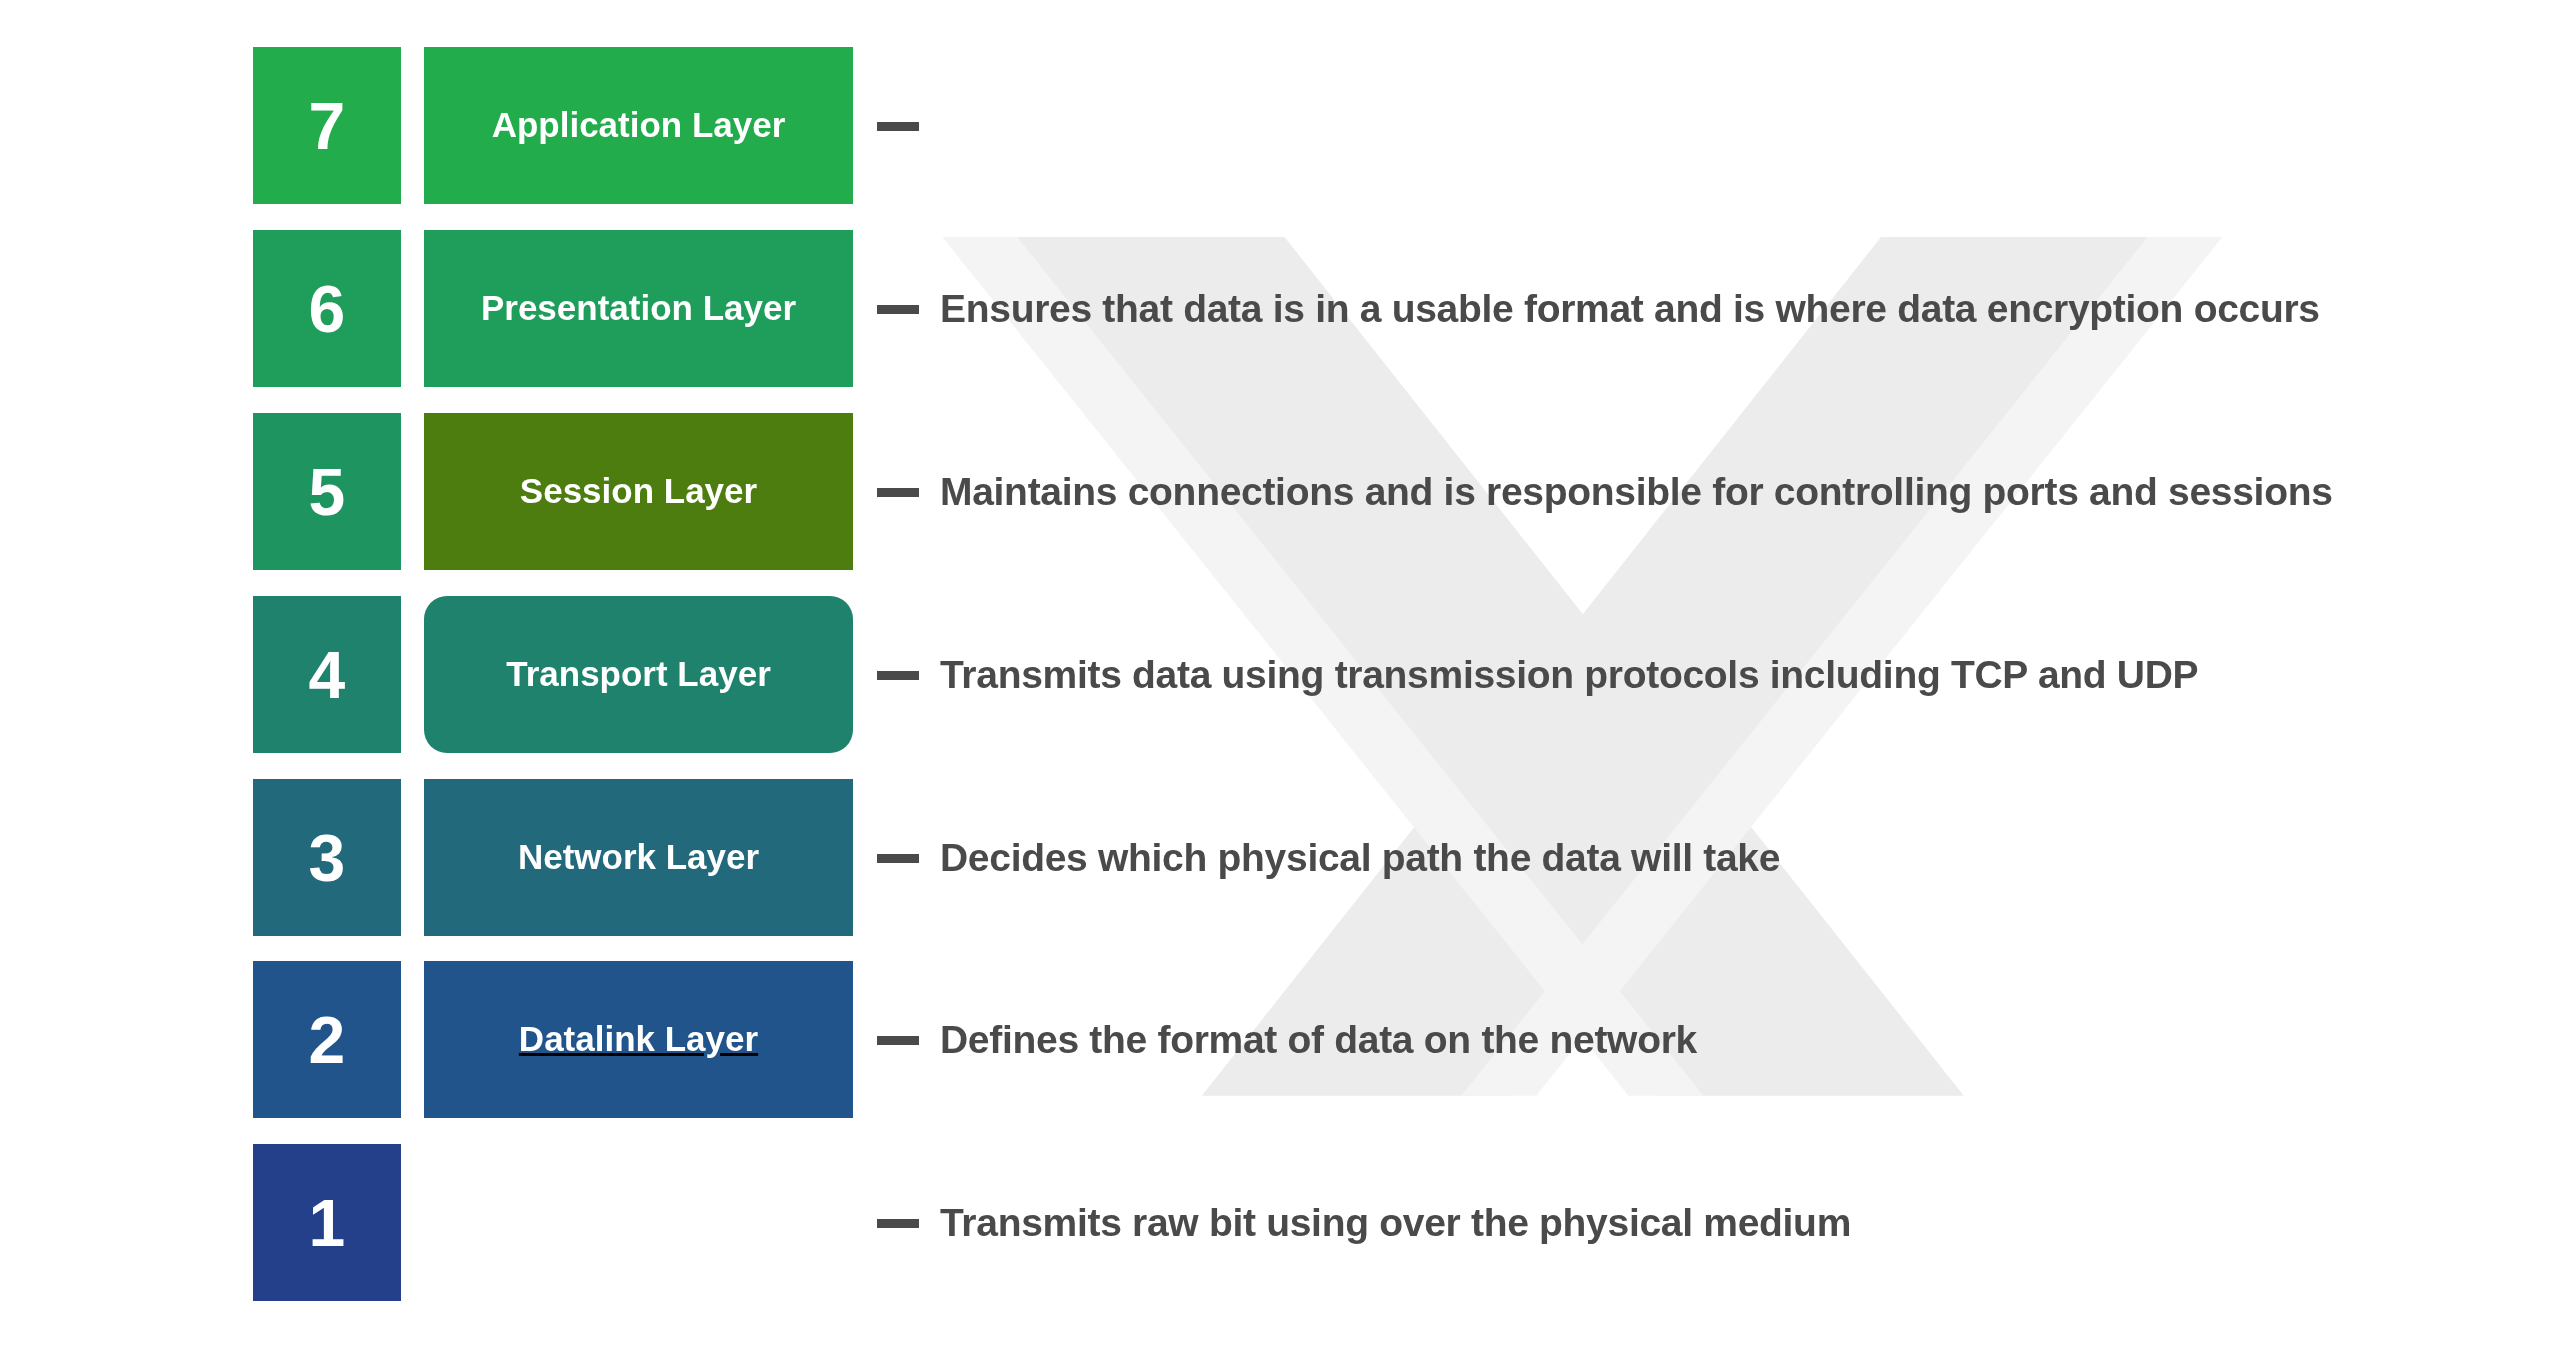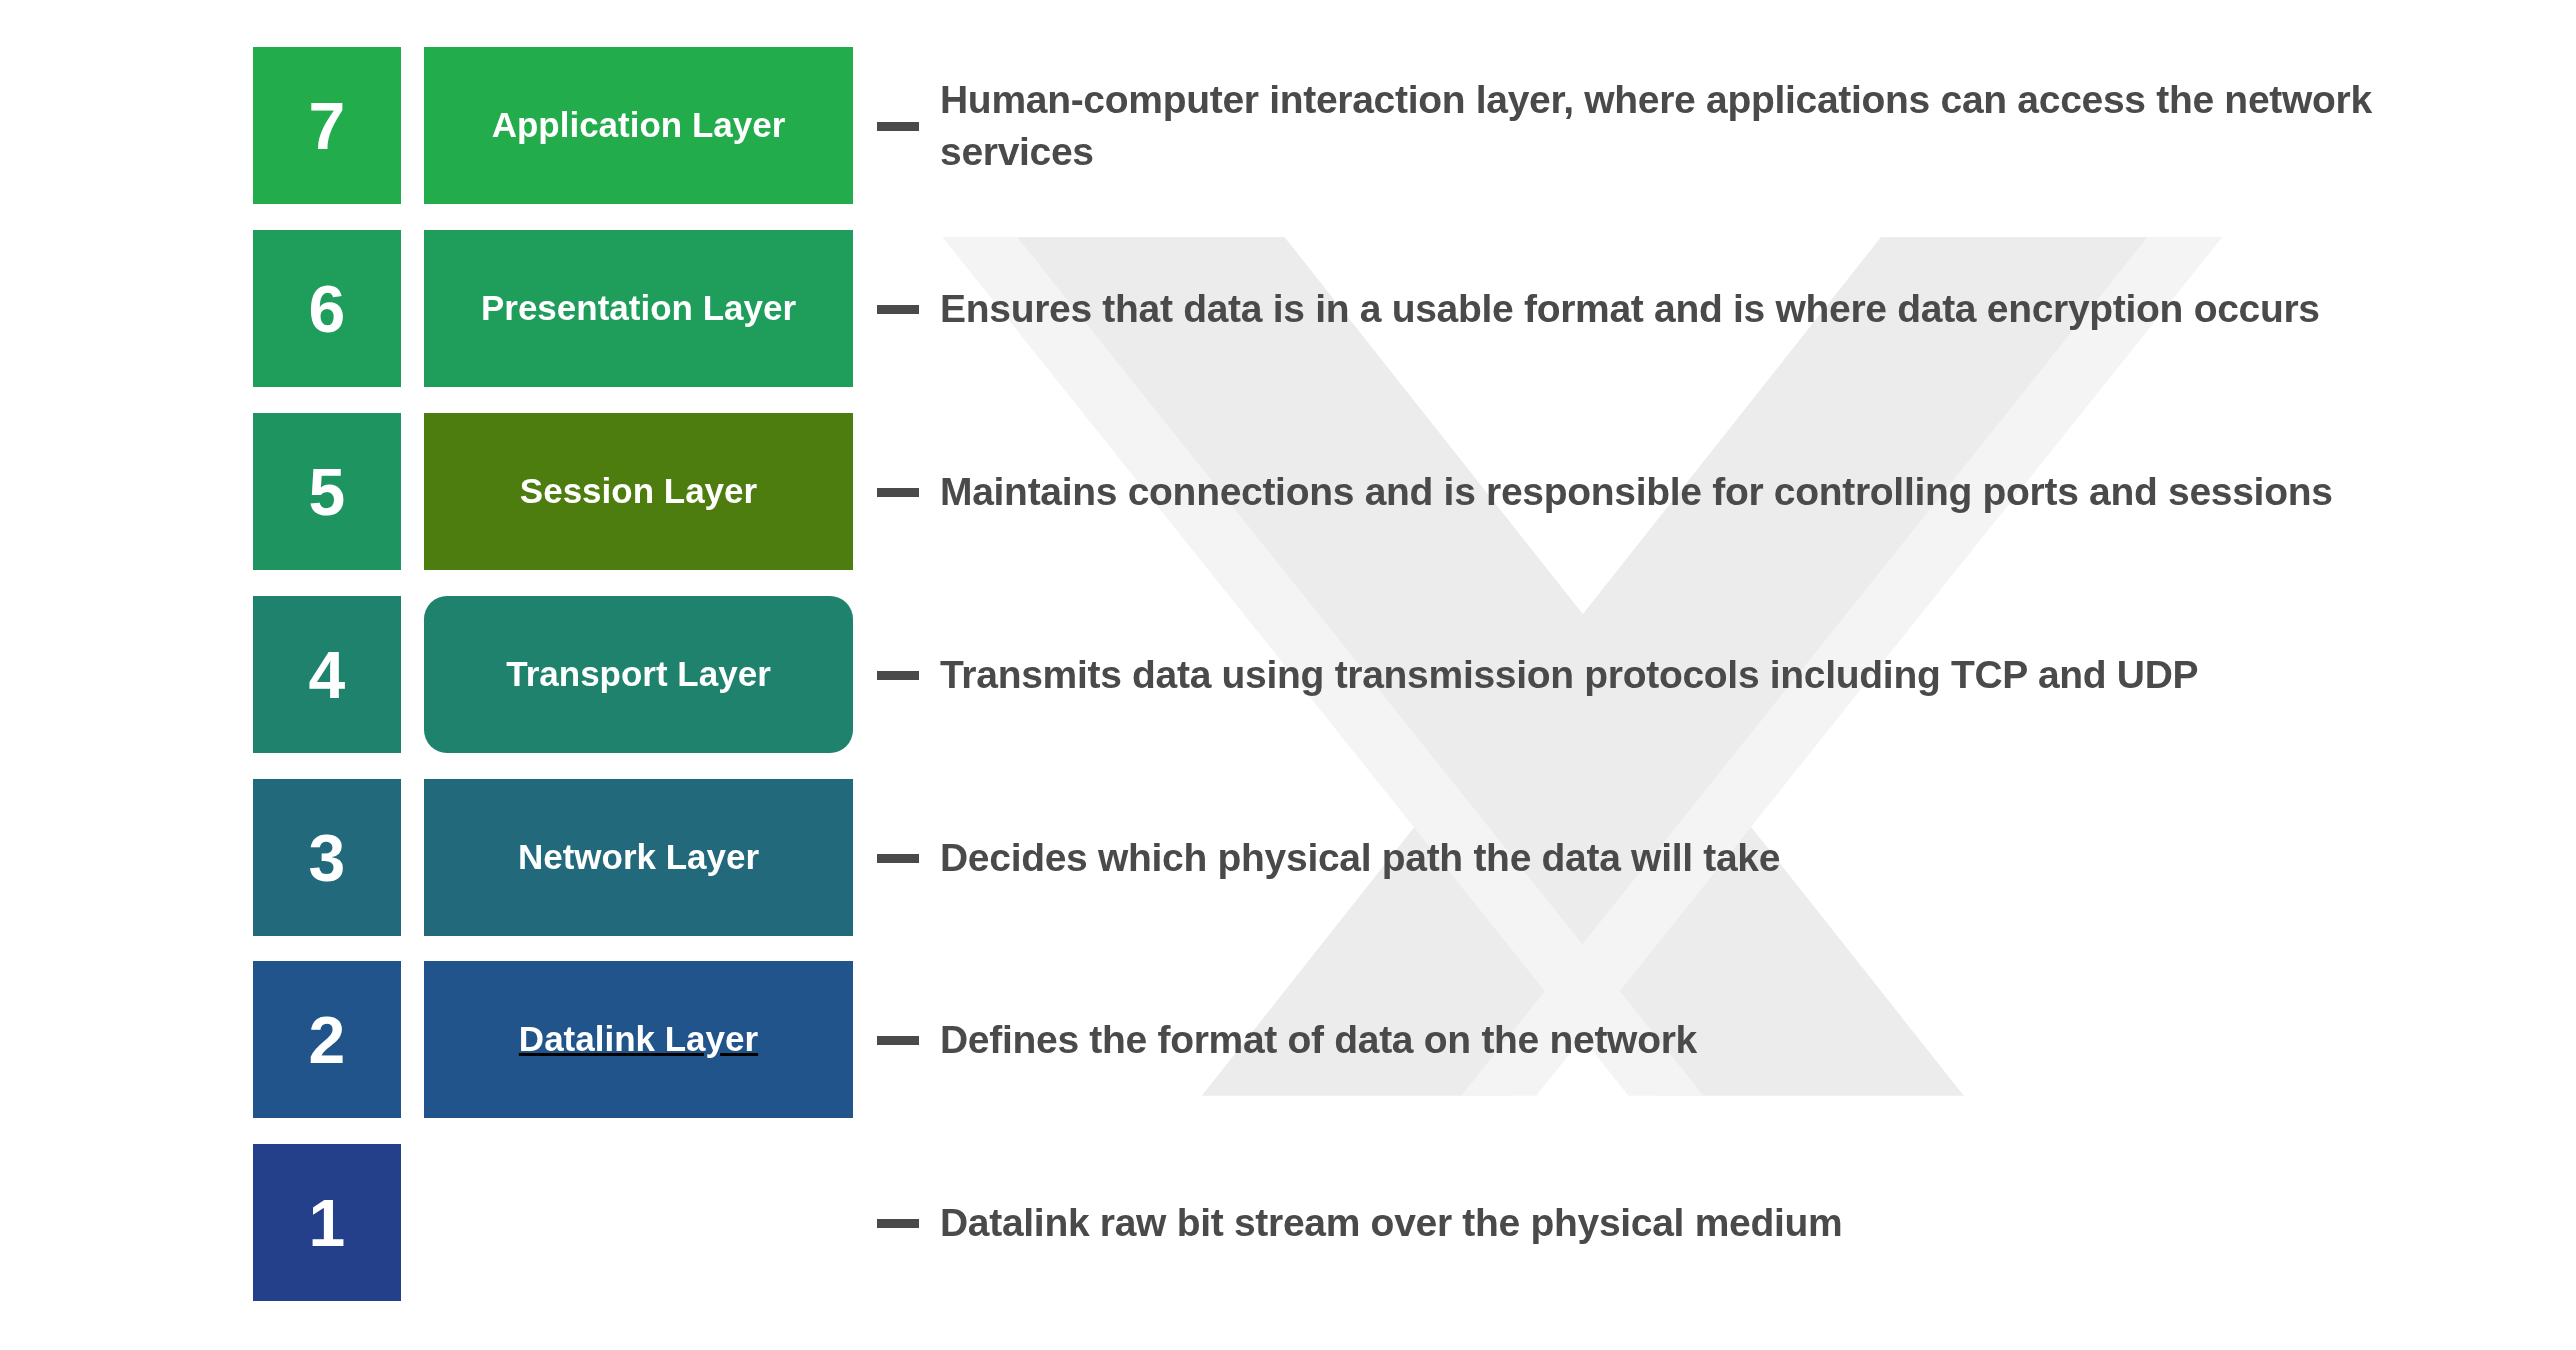--- a/index.html
+++ b/index.html
@@ -135,23 +135,20 @@
 <div id="osi-diagram">
 
   <div class="layer-row r0">
     <div class="num-box" style="background: rgb(34, 172, 75);">
       <span class="num-text">7</span>
     </div>
     <div class="name-box" style="background: rgb(34, 172, 75);">
       <span class="name-text">Application Layer</span>
     </div>
     <div class="dash"></div>
-    <div class="desc">
-      <span class="desc-text">Human-computer interaction layer, where applications can access the network services</span>
-    </div>
   </div>
 
   <div class="layer-row r1">
     <div class="num-box" style="background: rgb(31, 157, 91);">
       <span class="num-text">6</span>
     </div>
     <div class="name-box" style="background: rgb(31, 157, 91);">
       <span class="name-text">Presentation Layer</span>
     </div>
     <div class="dash"></div>
@@ -211,18 +208,18 @@
       <span class="desc-text">Defines the format of data on the network</span>
     </div>
   </div>
 
   <div class="layer-row r6">
     <div class="num-box" style="background: rgb(37, 64, 139);">
       <span class="num-text">1</span>
     </div>
     <div class="dash"></div>
     <div class="desc">
-      <span class="desc-text">Datalink raw bit stream over the physical medium</span>
+      <span class="desc-text">Transmits raw bit using over the physical medium</span>
     </div>
   </div>
 
 </div>
 
 
 </body></html>

